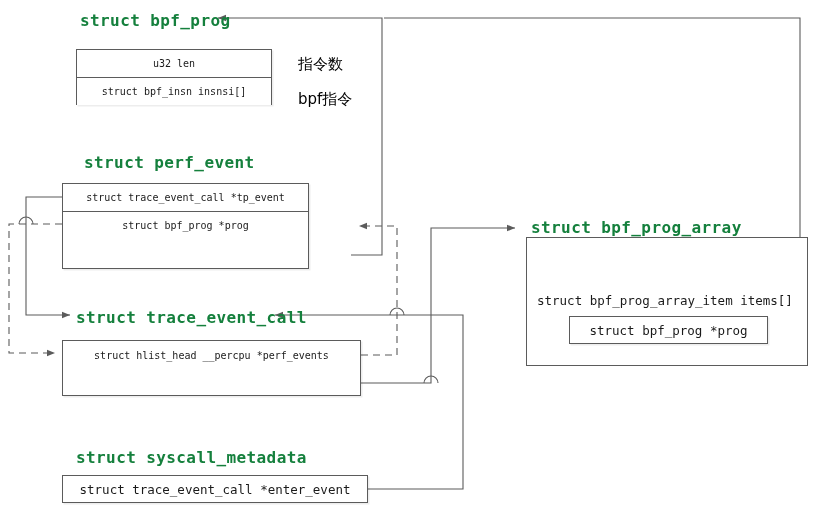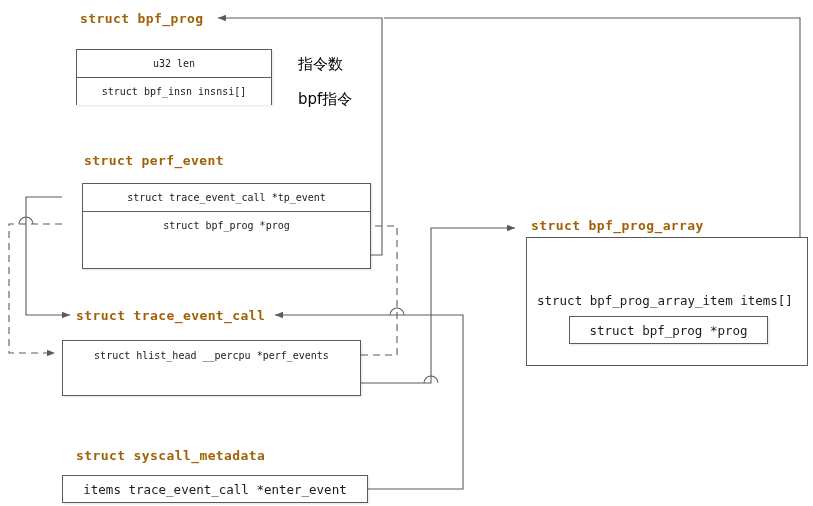--- a/index.html
+++ b/index.html
@@ -7,22 +7,22 @@
     width:813px;height:506px;position:relative;overflow:hidden;
     font-family:"DejaVu Sans Mono","Liberation Mono",monospace;
     color:#1a1a1a;
   }
   #canvas{position:absolute;left:0;top:0;width:813px;height:506px;}
   svg.wires{position:absolute;left:0;top:0;width:813px;height:506px;pointer-events:none;}
 
   .title{
     position:absolute;
     font-family:"DejaVu Sans Mono","Liberation Mono",monospace;
-    font-weight:bold;font-size:13px;letter-spacing:0.4px;
-    color:#a16207;white-space:nowrap;
+    font-weight:bold;font-size:16px;letter-spacing:0.4px;
+    color:#15803d;white-space:nowrap;
   }
   .cnlabel{
     position:absolute;
     font-family:"DejaVu Sans","Liberation Sans",sans-serif;
     font-size:15px;color:#000000;white-space:nowrap;
   }
   .box{
     position:absolute;box-sizing:border-box;
     border:1px solid #5b5b5b;background:#fff;
     box-shadow:1.5px 1.5px 0 rgba(0,0,0,0.07);
@@ -94,34 +94,34 @@
   <div class="box" style="left:76px;top:49px;width:196px;height:56px;">
     <div class="row" style="height:28px;">u32 len</div>
     <div class="row" style="height:27px;">struct bpf_insn insnsi[]</div>
   </div>
 
   <div class="cnlabel" style="left:298px;top:55px;">指令数</div>
   <div class="cnlabel" style="left:298px;top:90px;">bpf指令</div>
 
   <div class="title" style="left:84px;top:153px;">struct perf_event</div>
 
-  <div class="box" style="left:62px;top:183px;width:289px;height:86px;margin-left:20px;">
+  <div class="box" style="left:62px;top:183px;width:247px;height:86px;">
     <div class="row" style="height:28px;">struct trace_event_call  *tp_event</div>
     <div class="row" style="height:27px;">struct bpf_prog *prog</div>
   </div>
 
   <div class="title" style="left:76px;top:308px;">struct trace_event_call</div>
 
   <div class="box" style="left:62px;top:340px;width:299px;height:56px;">
     <div class="row" style="height:28px;text-align:center;">struct hlist_head __percpu *perf_events</div>
   </div>
 
   <div class="title" style="left:76px;top:448px;">struct syscall_metadata</div>
 
-  <div class="plainbox" style="left:62px;top:475px;width:306px;height:28px;">items trace_event_call *enter_event</div>
+  <div class="plainbox" style="left:62px;top:475px;width:306px;height:28px;">struct trace_event_call *enter_event</div>
 
   <div class="title" style="left:531px;top:218px;">struct bpf_prog_array</div>
 
   <div class="bigbox" style="left:526px;top:237px;width:282px;height:129px;">
     <div class="itemlabel">struct bpf_prog_array_item items[]</div>
   </div>
 
   <div class="plainbox" style="left:569px;top:316px;width:199px;height:28px;">struct bpf_prog *prog</div>
 
 </div>

